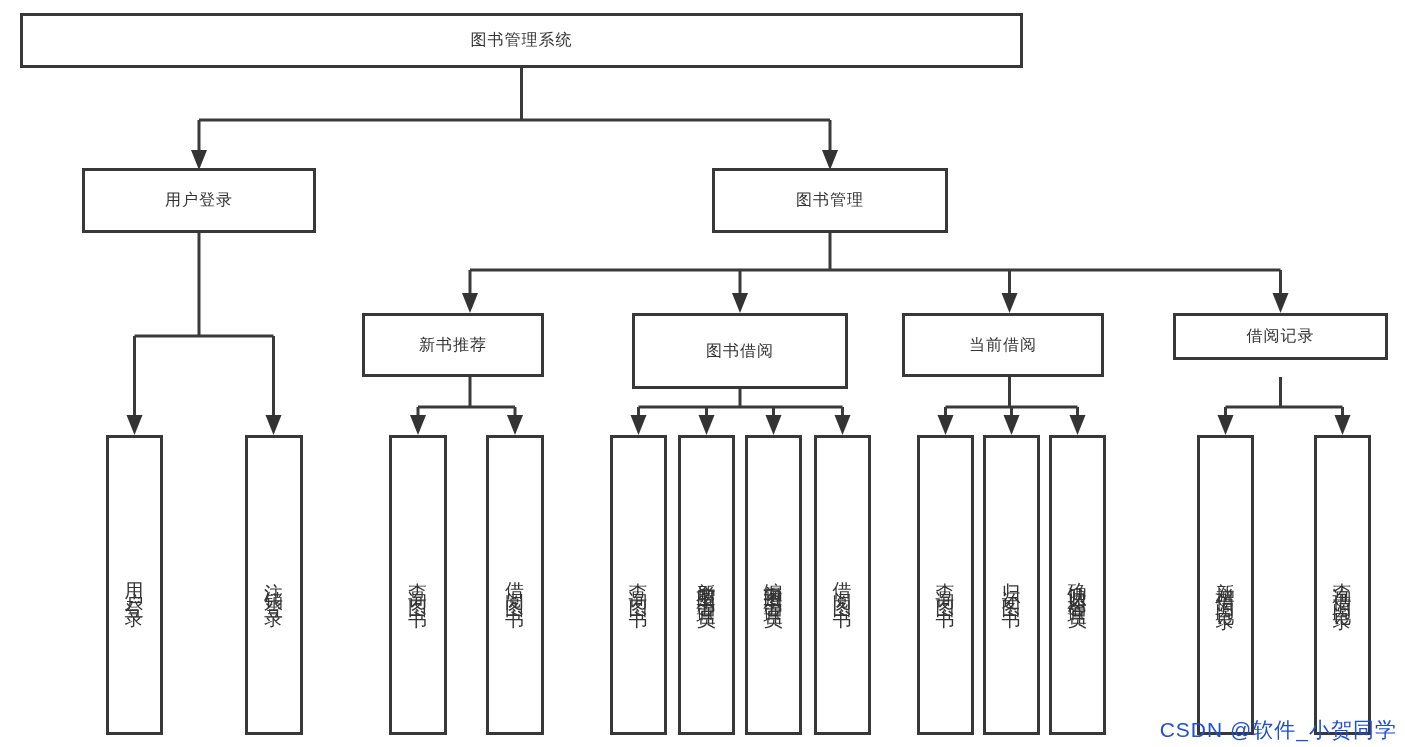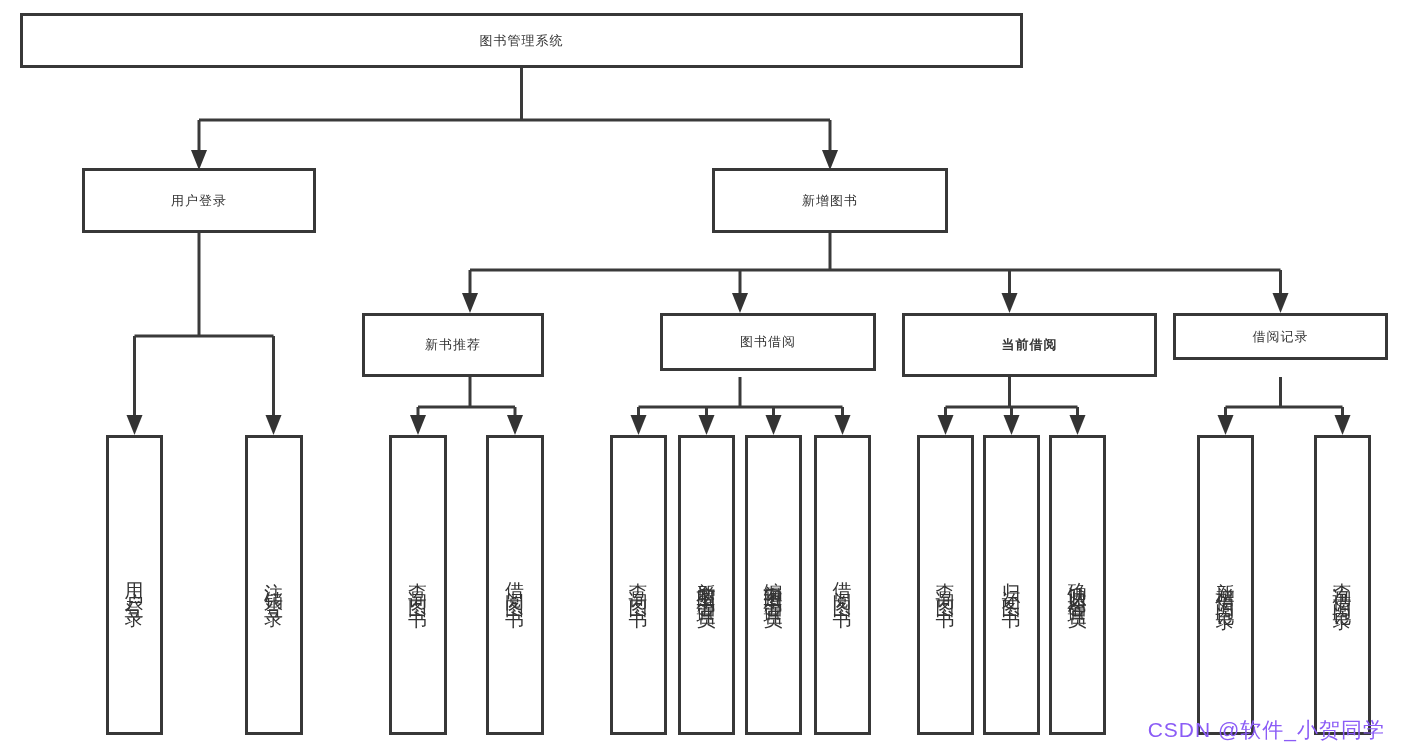--- a/index.html
+++ b/index.html
@@ -16,41 +16,41 @@
   }
   .node{
     position:absolute;
     box-sizing:border-box;
     background:#ffffff;
     border:3px solid #383838;
     display:flex;
     align-items:center;
     justify-content:center;
     z-index:2;
-    font-size:13px;
+    font-size:16px;
     letter-spacing:1px;
     color:#333333;
   }
   .node.h{ 
     white-space:nowrap;
   }
   .node.v{ 
     writing-mode:vertical-rl;
     text-orientation:mixed;
     letter-spacing:9px;
     font-size:19px;
     line-height:1;
     padding:6px 0;
   }
   .watermark{
     position:absolute;
-    right:20px;
+    right:8px;
     bottom:3px;
     font-size:21px;
-    color:#8b5cf6;
+    color:#1d4ed8;
     letter-spacing:1px;
     z-index:3;
     white-space:nowrap;
   }
   .line{stroke:#3a3a3a;stroke-width:3;fill:none;}
   .arrow{fill:#333333;stroke:none;}
 </style>
 </head>
 <body>
 
@@ -115,25 +115,25 @@
     <line class="line" x1="1225.5" y1="407" x2="1342.5" y2="407"></line>
     <line class="line" x1="1225.5" y1="407" x2="1225.5" y2="417"></line>
     <polygon class="arrow" points="1217.5,415 1233.5,415 1225.5,435"></polygon>
     <line class="line" x1="1342.5" y1="407" x2="1342.5" y2="417"></line>
     <polygon class="arrow" points="1334.5,415 1350.5,415 1342.5,435"></polygon>
   </svg>
 
   <div class="node h" style="left:20px;top:13px;width:1003px;height:55px;">图书管理系统</div>
 
   <div class="node h" style="left:82px;top:168px;width:234px;height:65px;">用户登录</div>
-  <div class="node h" style="left:712px;top:168px;width:236px;height:65px;">新增图书</div>
+  <div class="node h" style="left:712px;top:168px;width:236px;height:65px;">图书管理</div>
 
   <div class="node h" style="left:362px;top:313px;width:182px;height:64px;">新书推荐</div>
-  <div class="node h" style="left:660px;top:313px;width:216px;height:58px;">图书借阅</div>
-  <div class="node h" style="left:902px;top:313px;width:255px;height:64px;font-weight:bold;">当前借阅</div>
+  <div class="node h" style="left:632px;top:313px;width:216px;height:76px;">图书借阅</div>
+  <div class="node h" style="left:902px;top:313px;width:202px;height:64px;">当前借阅</div>
   <div class="node h" style="left:1173px;top:313px;width:215px;height:47px;">借阅记录</div>
 
   <div class="node v" style="left:106px;top:435px;width:57px;height:300px;">用户登录</div>
   <div class="node v" style="left:245px;top:435px;width:58px;height:300px;">注销登录</div>
 
   <div class="node v" style="left:389px;top:435px;width:58px;height:300px;">查询图书</div>
   <div class="node v" style="left:486px;top:435px;width:58px;height:300px;">借阅图书</div>
 
   <div class="node v" style="left:610px;top:435px;width:57px;height:300px;">查询图书</div>
   <div class="node v" style="left:678px;top:435px;width:57px;height:300px;letter-spacing:4px;">新增图书（管理员）</div>

